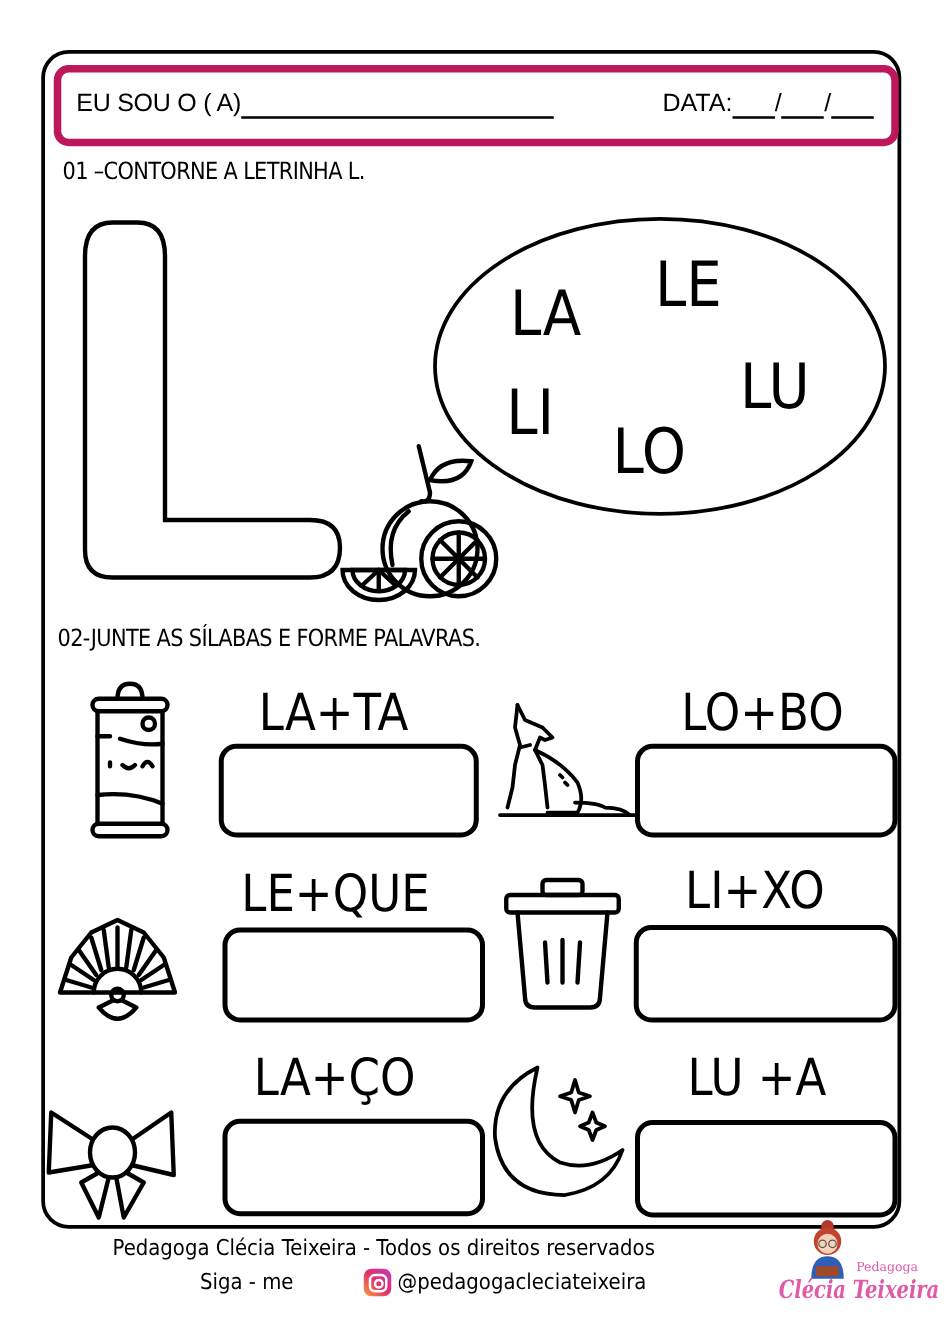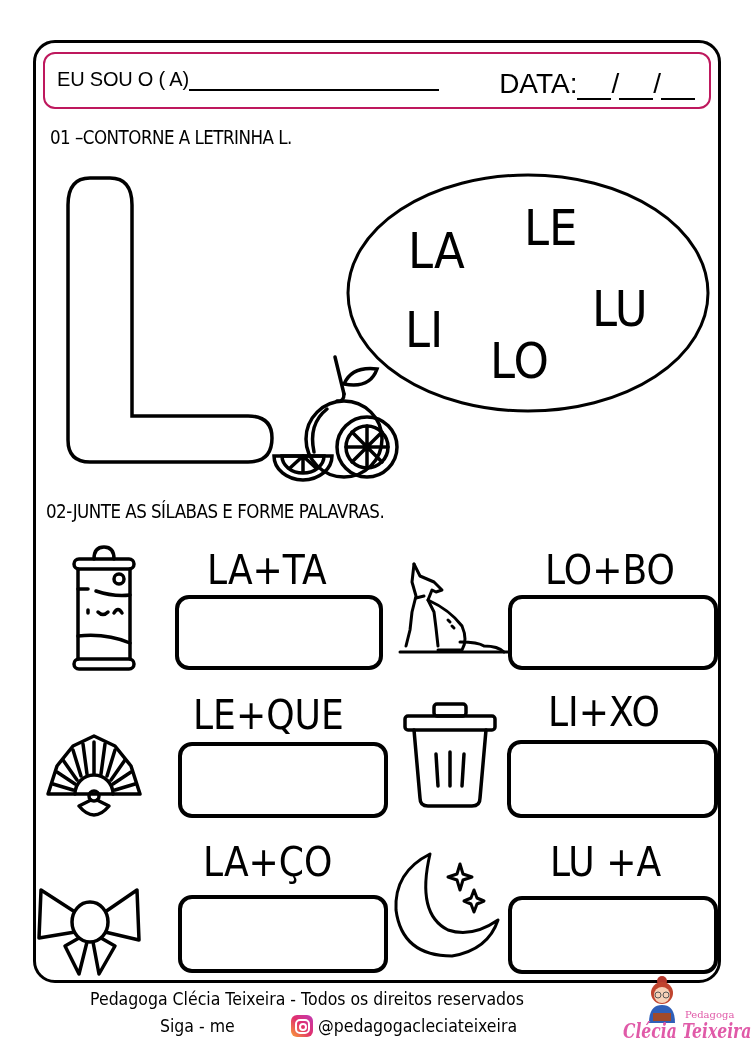--- a/index.html
+++ b/index.html
@@ -2,25 +2,25 @@
 <html><head>
 <meta charset="utf-8">
 <style>
   html, body { margin: 0; padding: 0; background: #ffffff; }
   body { width: 756px; height: 1058px; position: relative; overflow: hidden;
          font-family: "Liberation Sans", "DejaVu Sans", sans-serif; color: #000; }
   .abs { position: absolute; }
   .frame { left: 33px; top: 40px; width: 682px; height: 937px;
            border: 3px solid #000; border-radius: 22px; }
   .header-box { left: 43px; top: 52px; width: 664px; height: 53px;
-                border: 2px solid #be185d; border-radius: 12px; }
+                border: 6px solid #be185d; border-radius: 12px; }
   .header-name { left: 12px; top: 14px; font-size: 20px; letter-spacing: -0.2px;
                  font-family: "Liberation Sans Narrow", "Liberation Sans", sans-serif; }
   .header-line { display: inline-block; width: 250px; border-bottom: 2px solid #000; height: 18px; vertical-align: bottom; }
-  .header-date { right: 14px; top: 14px; font-size: 28px; }
+  .header-date { right: 14px; top: 14px; font-size: 20px; }
   .short-line { display: inline-block; width: 34px; border-bottom: 2px solid #000; height: 18px; vertical-align: bottom; }
   .q-title { font-size: 19px; font-family: "DejaVu Sans", sans-serif; font-weight: normal; letter-spacing: -0.6px; transform: scaleX(0.88); transform-origin: left; }
   .syllable { position: absolute; font-size: 50px; font-family: "DejaVu Sans", sans-serif; transform: scaleX(0.9); transform-origin: left; line-height: 1; }
   .word-label { position: absolute; font-size: 41px; font-family: "DejaVu Sans", sans-serif; line-height: 1; transform: scaleX(0.88); transform-origin: left; }
   .answer-box { position: absolute; border: 4px solid #000; border-radius: 14px; background: #fff; }
   .footer-line { position: absolute; font-size: 17.5px; font-family: "DejaVu Sans", sans-serif; transform: scaleX(0.9); transform-origin: left; white-space: nowrap; }
   svg { overflow: visible; }
 </style>
 </head>
 <body>

